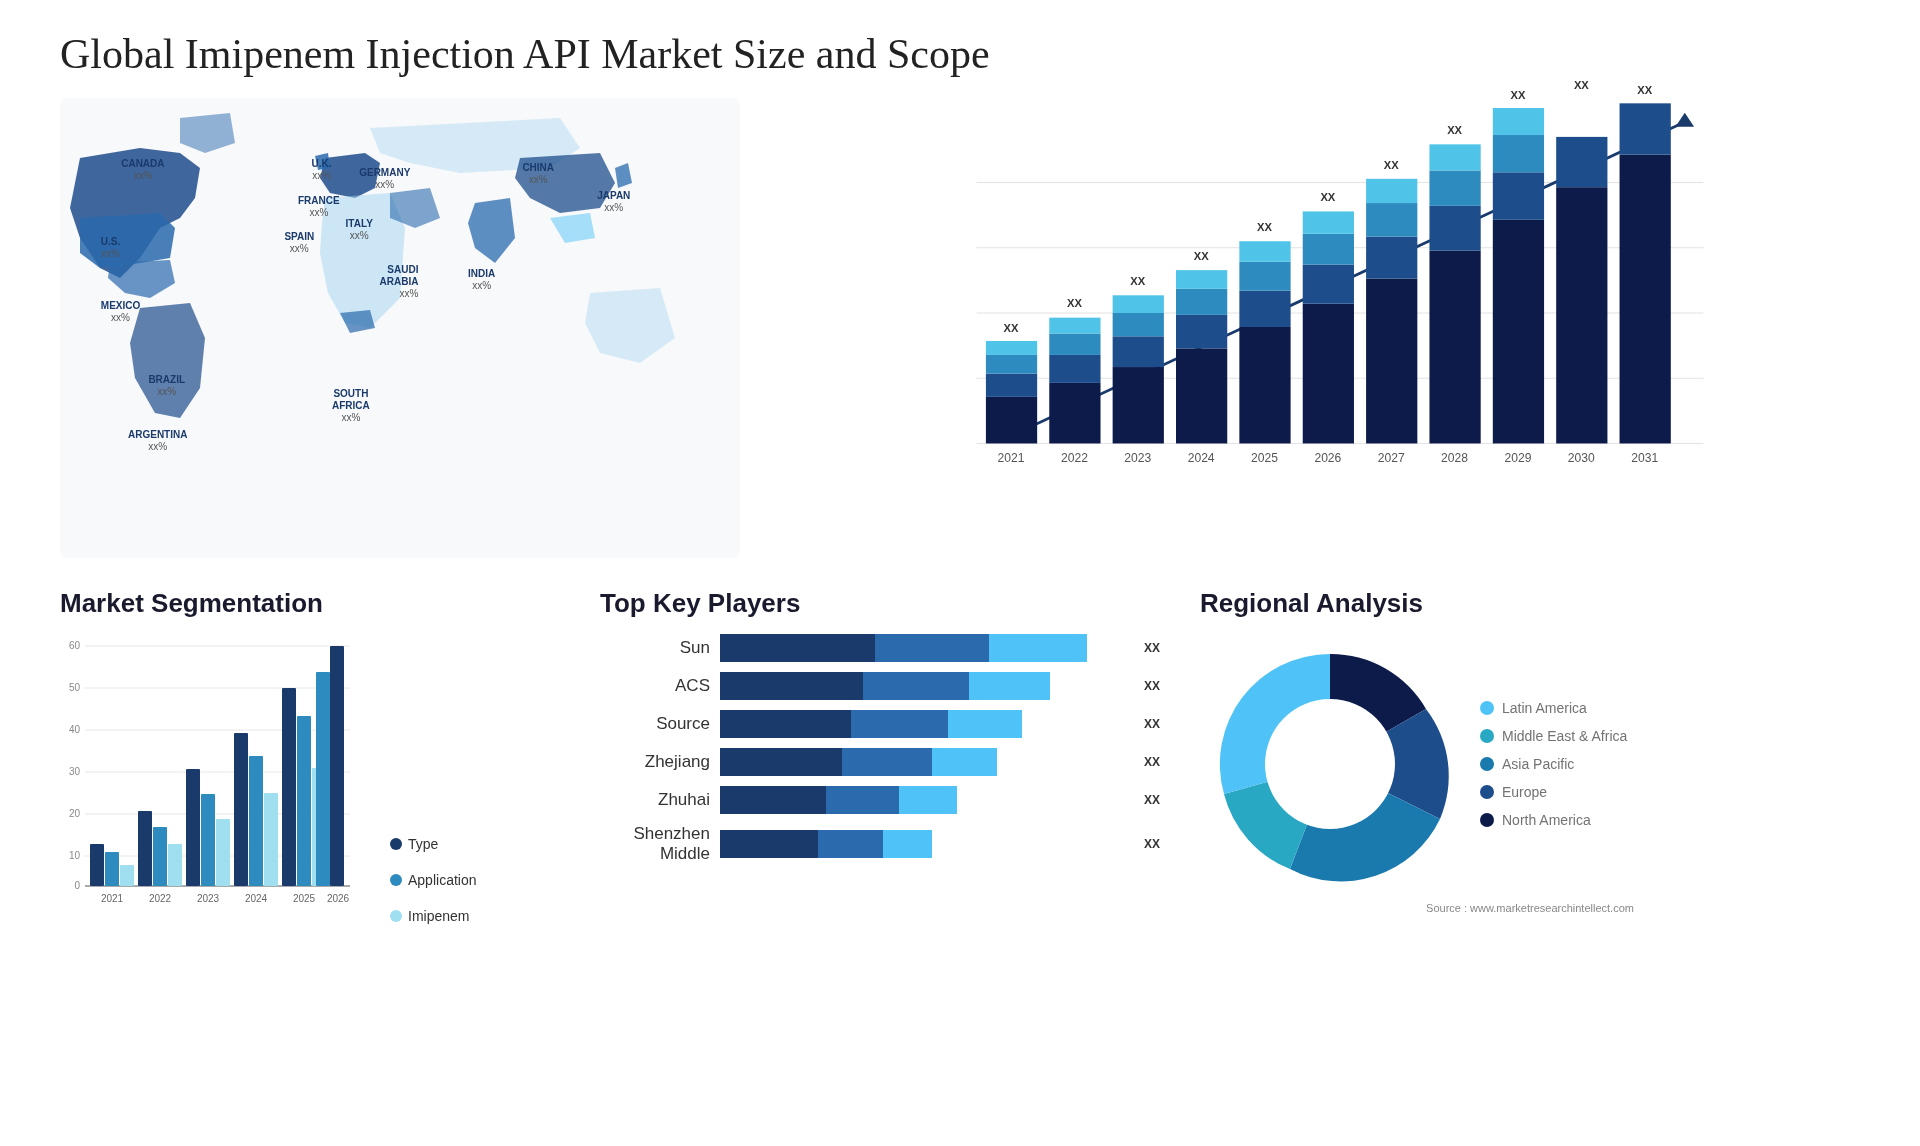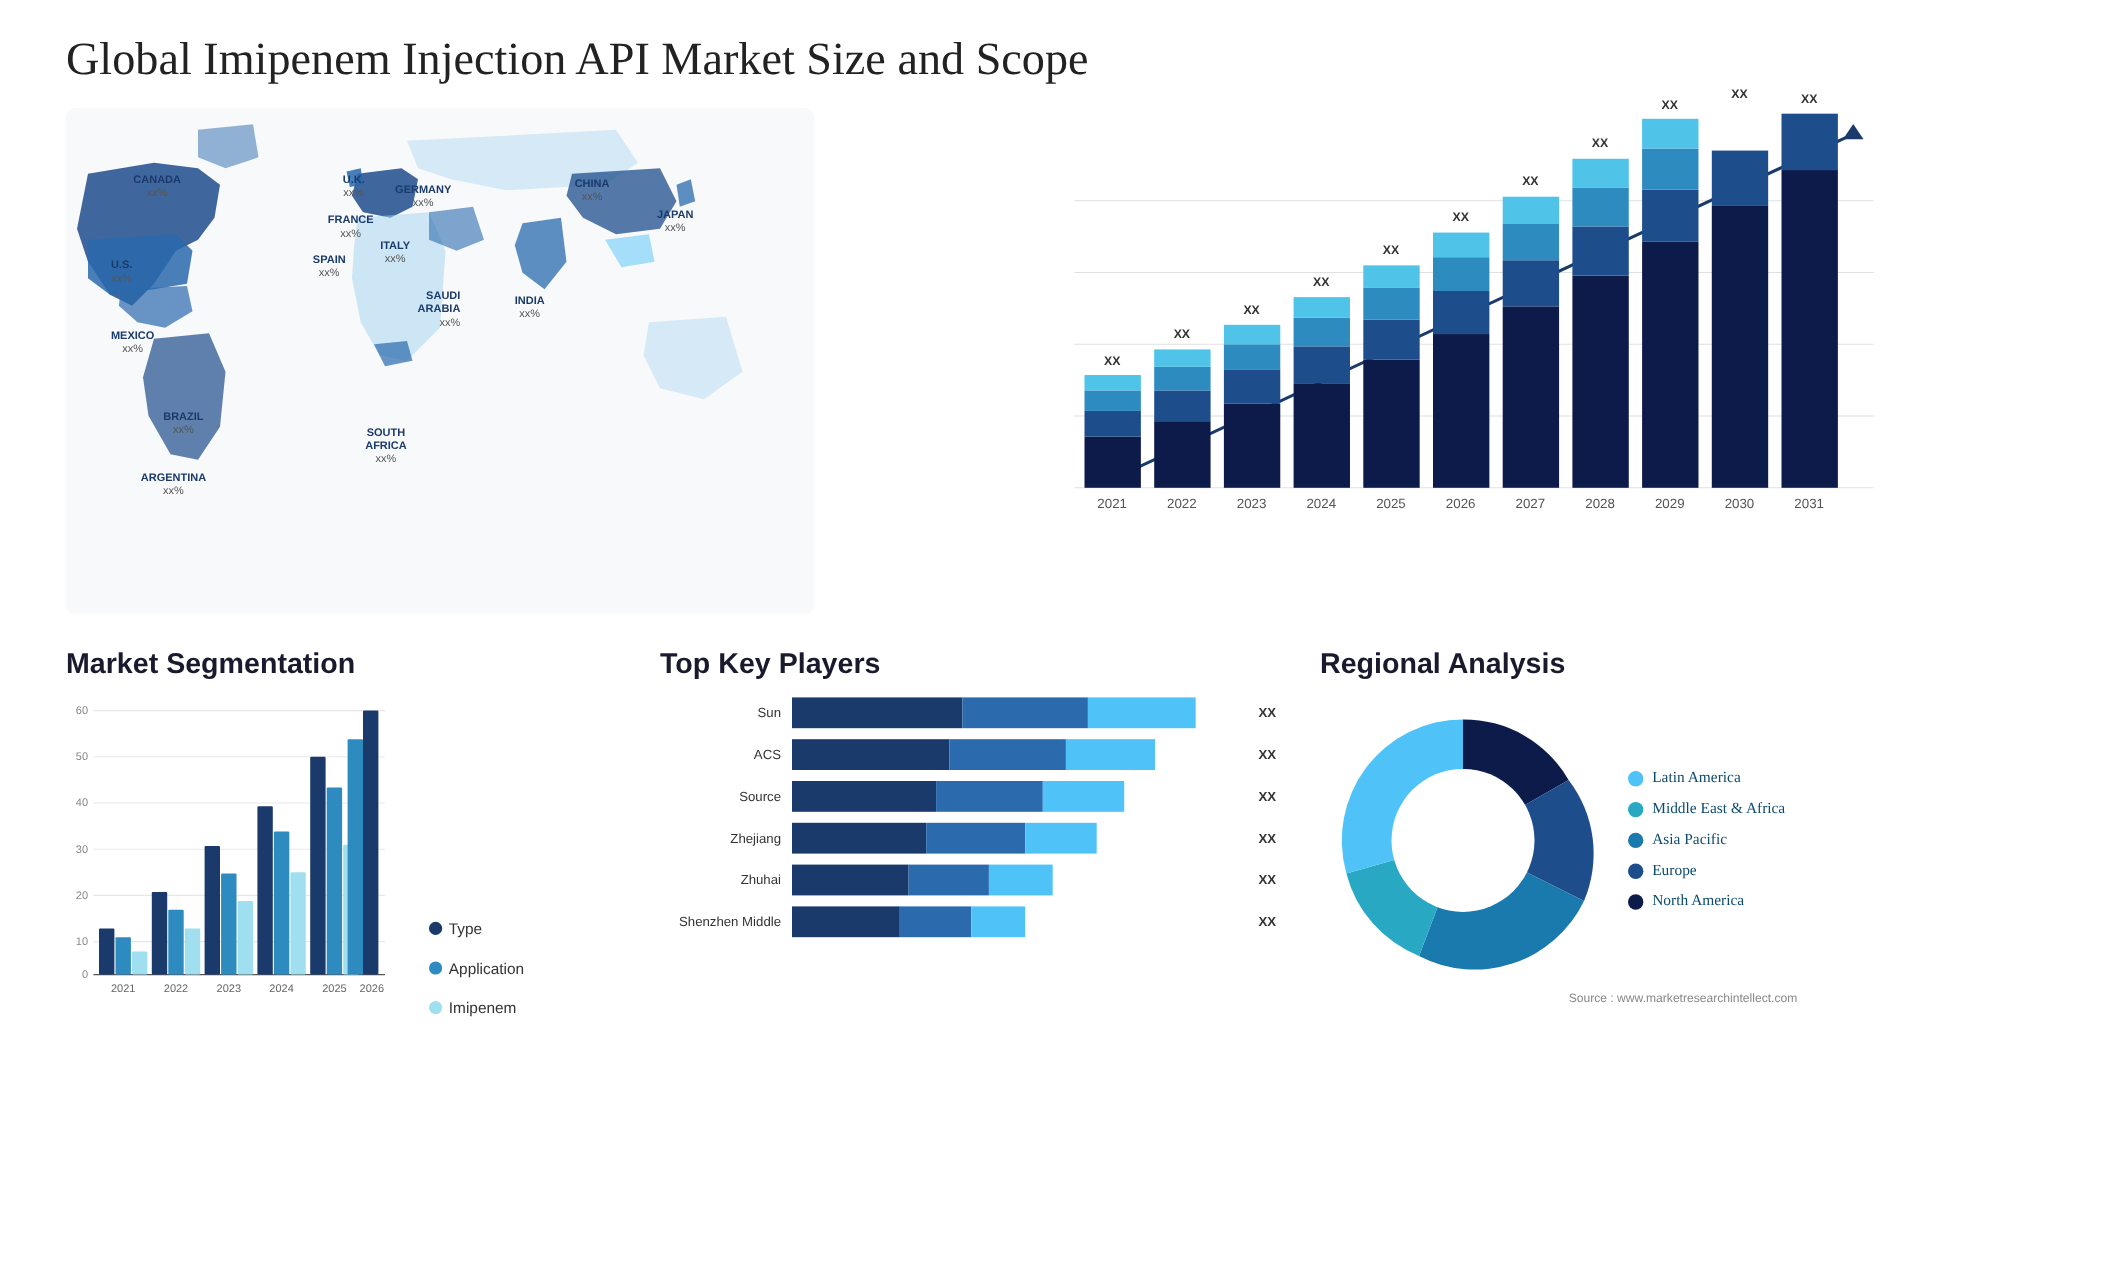--- a/index.html
+++ b/index.html
@@ -110,21 +110,21 @@
 
     
     .player-row {
       display: flex;
       align-items: center;
       margin-bottom: 10px;
       gap: 10px;
     }
     .player-name {
       width: 110px;
-      font-size: 12px;
+      font-size: 17px;
       color: #333;
       text-align: right;
     }
     .player-bar-wrap {
       flex: 1;
       height: 28px;
       position: relative;
     }
     .player-bar {
       height: 28px;
@@ -160,22 +160,21 @@
     .donut-legend {
       display: flex;
       flex-direction: column;
       gap: 12px;
     }
     .donut-legend-item {
       display: flex;
       align-items: center;
       gap: 8px;
       font-size: 14px;
-      color: #0c4a6e;
-      font-family: Liberation Serif, serif;
+      color: #737373;
     }
     .donut-dot {
       width: 14px;
       height: 14px;
       border-radius: 50%;
       flex-shrink: 0;
     }
 
     
     .map-label {

